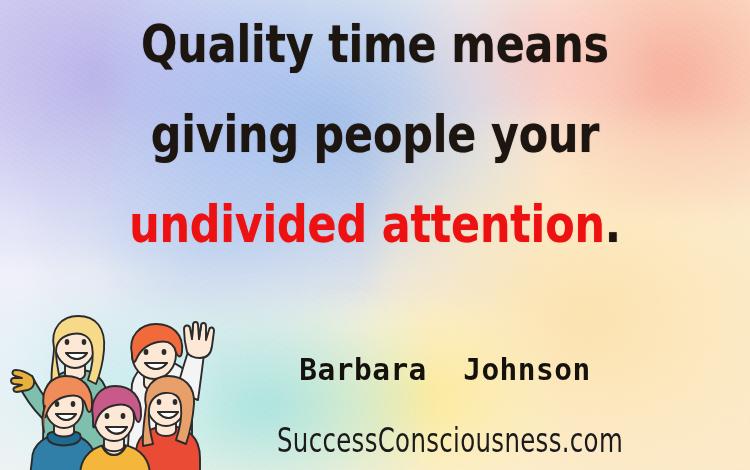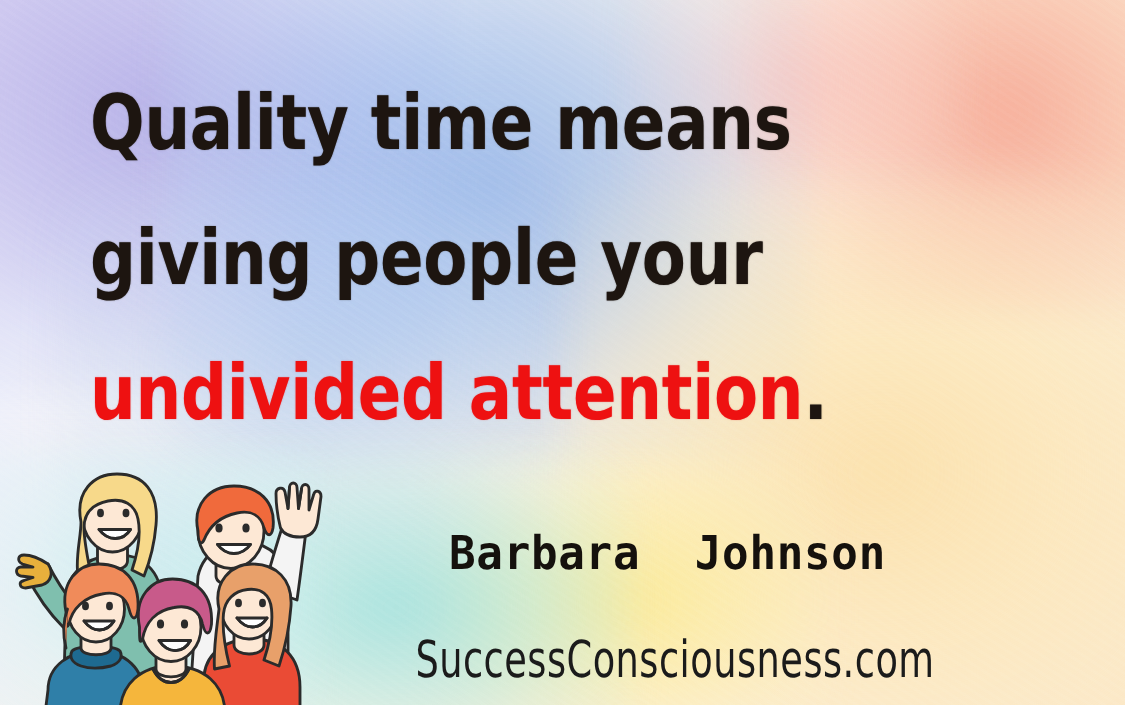--- a/index.html
+++ b/index.html
@@ -130,23 +130,22 @@
       repeating-linear-gradient(-51deg, rgba(160,160,170,0.45) 0 1px, rgba(255,255,255,0) 1px 6px);
     mix-blend-mode: soft-light;
     pointer-events: none;
   }
 
   
   #quote-block {
     position: absolute;
     left: 0; right: 0;
     top: 22px;
-    text-align: left;
+    text-align: center;
     z-index: 6;
-    margin-top: 38px;
   }
   .quote-line {
     display: block;
     font-family: "DejaVu Sans", sans-serif;
     font-weight: 700;
     font-size: 51px;
     line-height: 46px;
     letter-spacing: -0.2px;
     color: #1d1510;
     margin: 0 0 44px 0;

